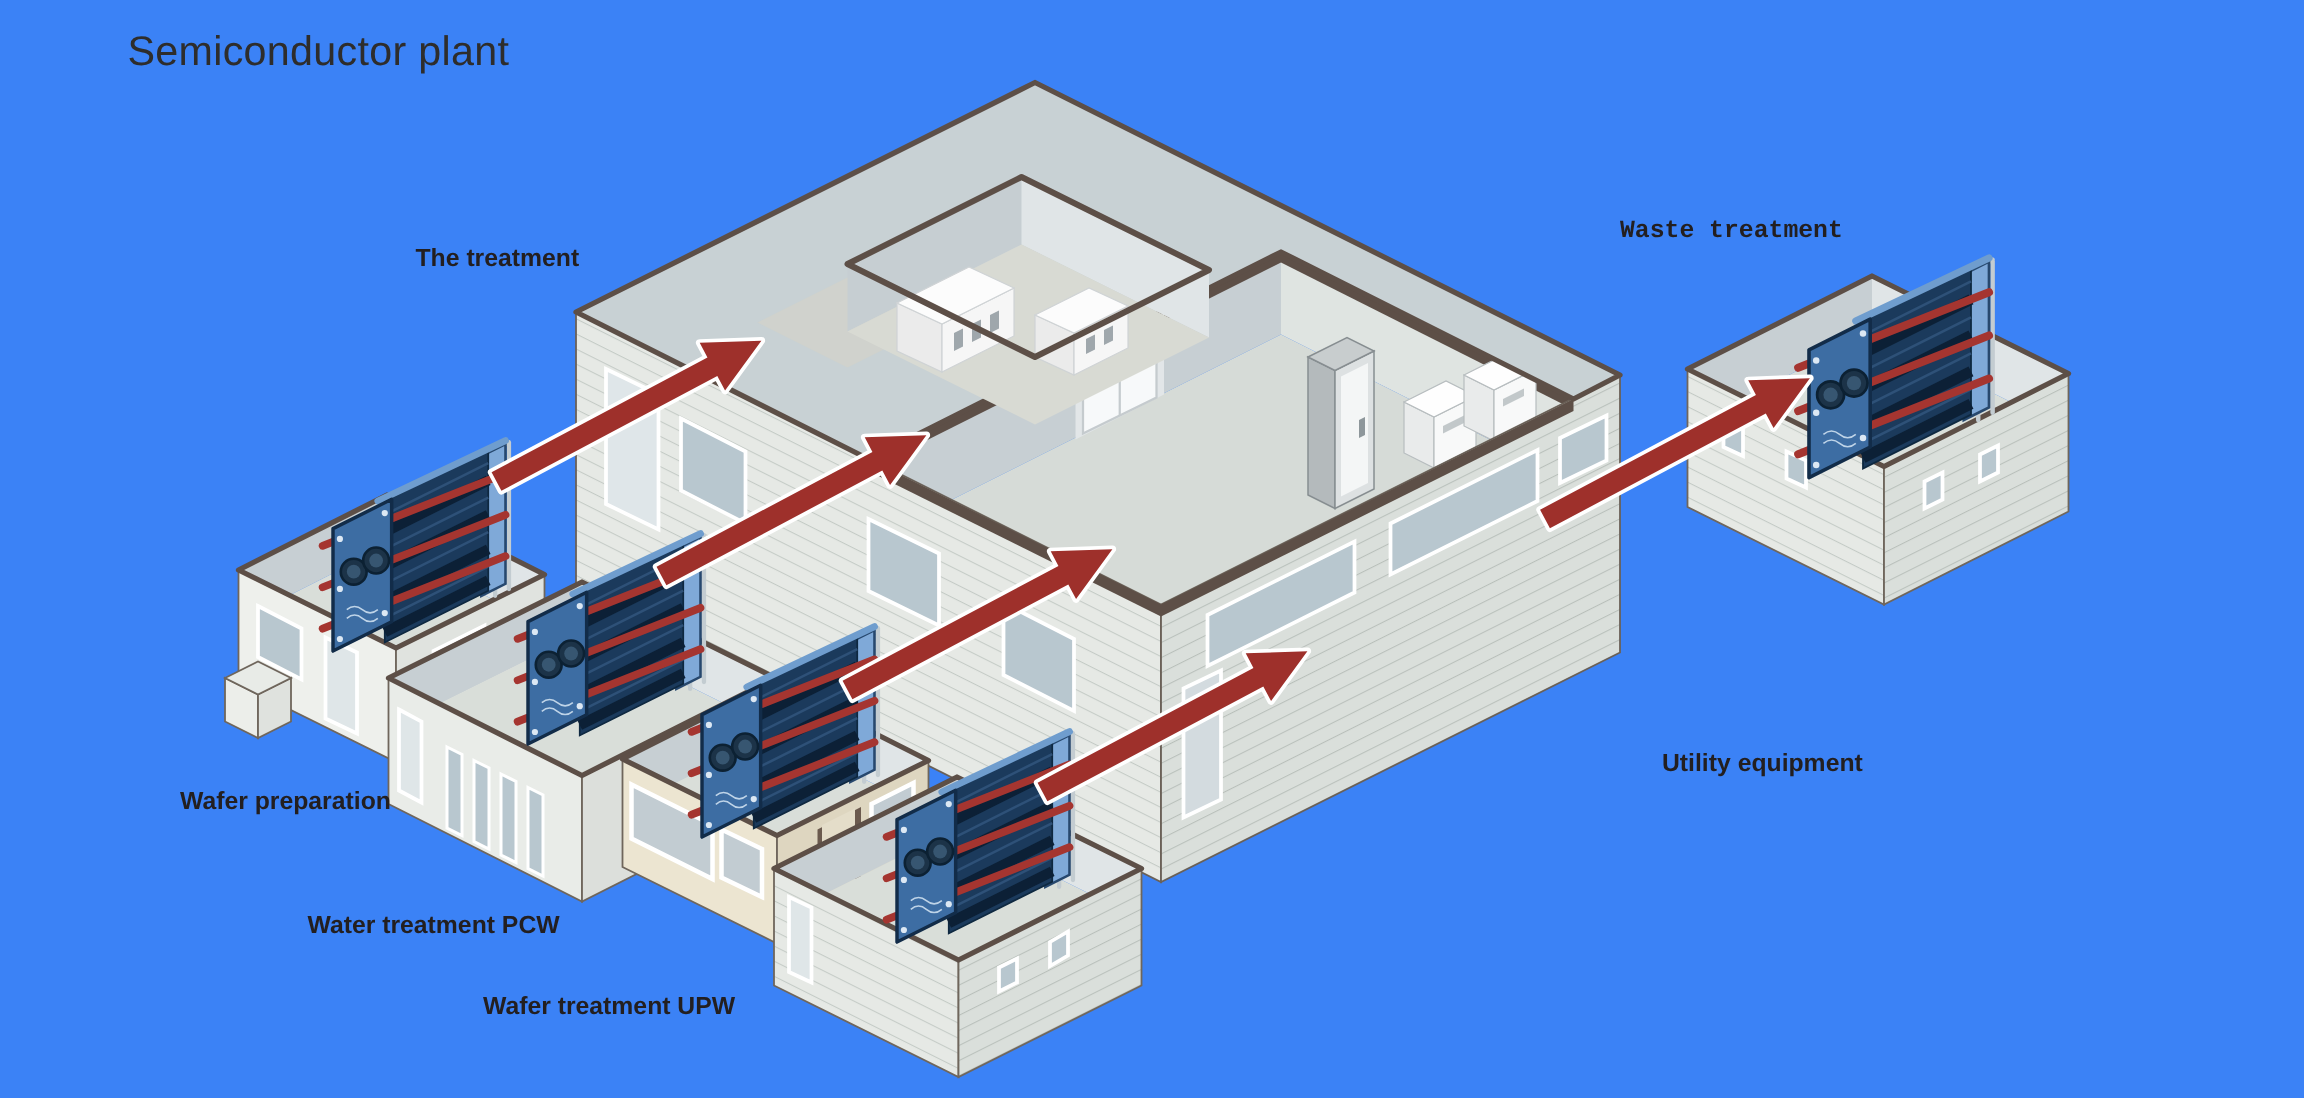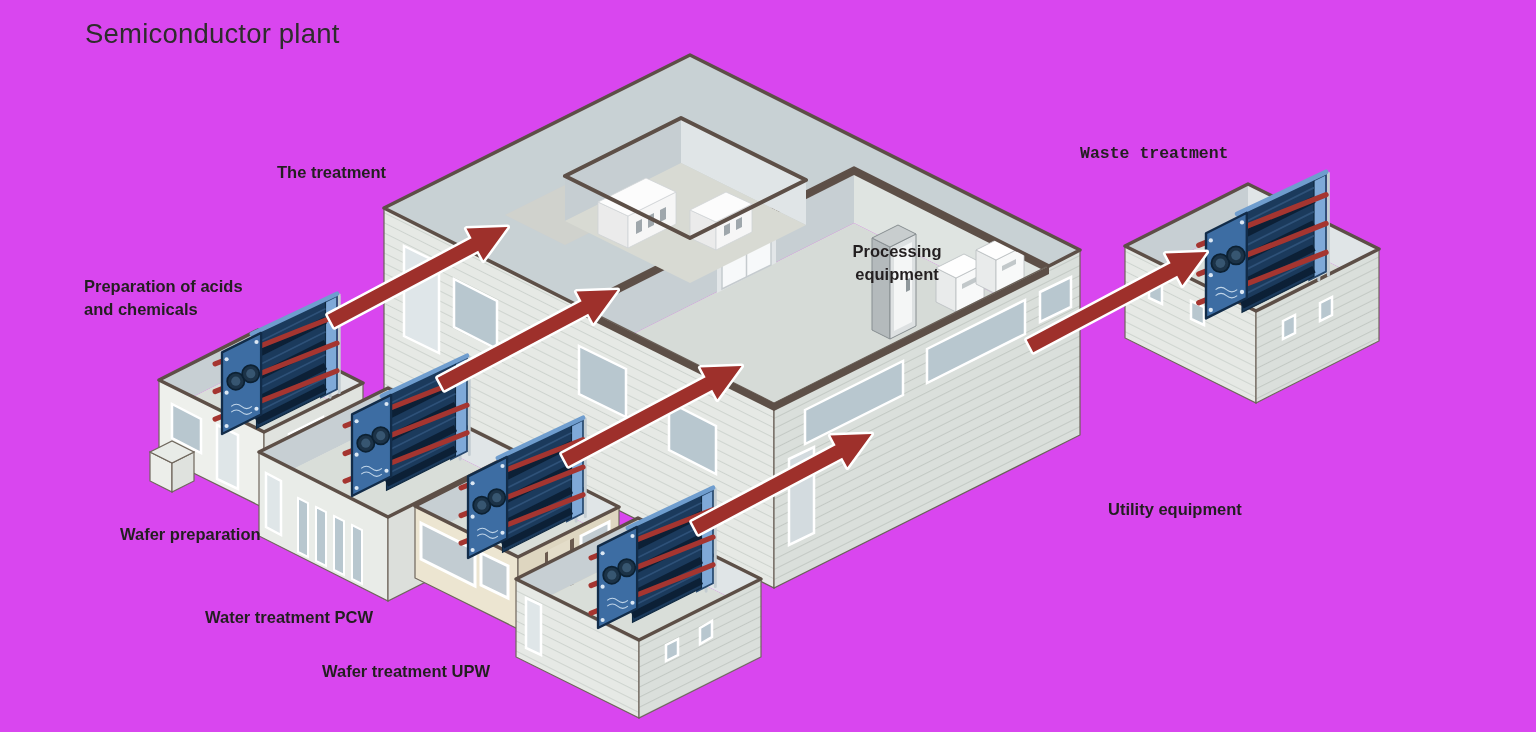--- a/index.html
+++ b/index.html
@@ -1,16 +1,16 @@
 <!DOCTYPE html>
 <html><head>
 <meta charset="utf-8">
 <style>
   html,body{margin:0;padding:0;background:#ffffff;}
-  .stage{position:relative;width:1536px;height:732px;background:#d946ef;overflow:hidden;
+  .stage{position:relative;width:1536px;height:732px;background:#3b82f6;overflow:hidden;
          font-family:"Liberation Sans",sans-serif;}
   .scene{position:absolute;left:0;top:0;}
   .lbl{position:absolute;font-weight:bold;font-size:16.5px;line-height:1.42;color:#231f20;}
   .title{position:absolute;left:85px;top:18px;font-size:27.5px;font-weight:400;color:#2e2d2c;
          letter-spacing:.2px;}
 </style>
 </head>
 <body>
 
 <div class="stage">
@@ -232,27 +232,25 @@
     <use href="#arrow" transform="translate(565,460) rotate(-28)"></use>
     <use href="#arrow" transform="translate(695,528) rotate(-28)"></use>
     <use href="#arrow" transform="translate(1030,346) rotate(-28)"></use>
   </g>
 </svg>
 
 <div class="title">Semiconductor plant</div>
 
 <div class="lbl" style="left:277px;top:161px;">The treatment</div>
 
-<div class="lbl" style="left:84px;top:275px;width:182px;">Preparation of acids and chemicals</div>
 
 <div class="lbl" style="left:100px;top:523px;margin-left:20px;">Wafer preparation</div>
 
 <div class="lbl" style="left:205px;top:606px;">Water treatment PCW</div>
 
 <div class="lbl" style="left:322px;top:660px;">Wafer treatment UPW</div>
 
-<div class="lbl" style="left:827px;top:240px;width:140px;text-align:center;">Processing equipment</div>
 
 <div class="lbl" style="left:1080px;top:142px;font-family:Liberation Mono, monospace;">Waste treatment</div>
 
 <div class="lbl" style="left:1108px;top:498px;">Utility equipment</div>
 
 </div>
 
 </body></html>

